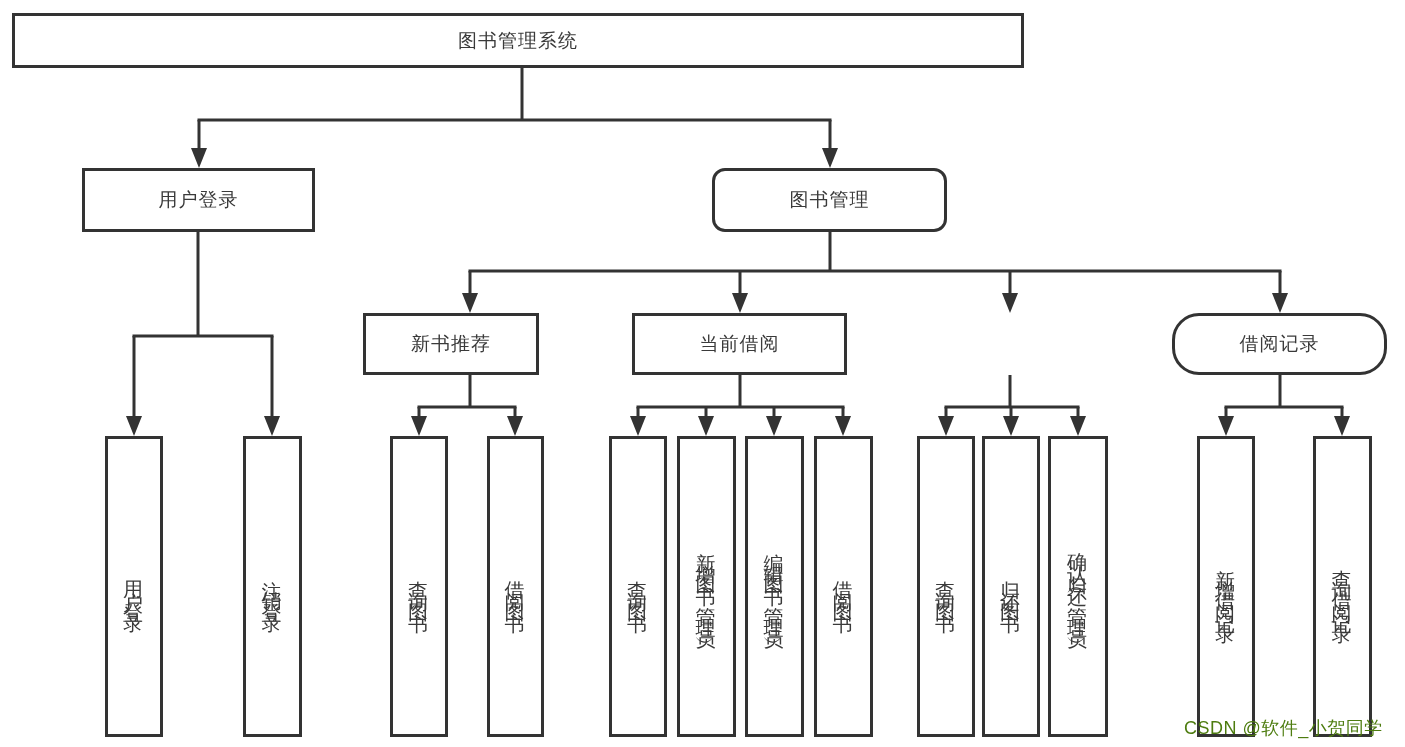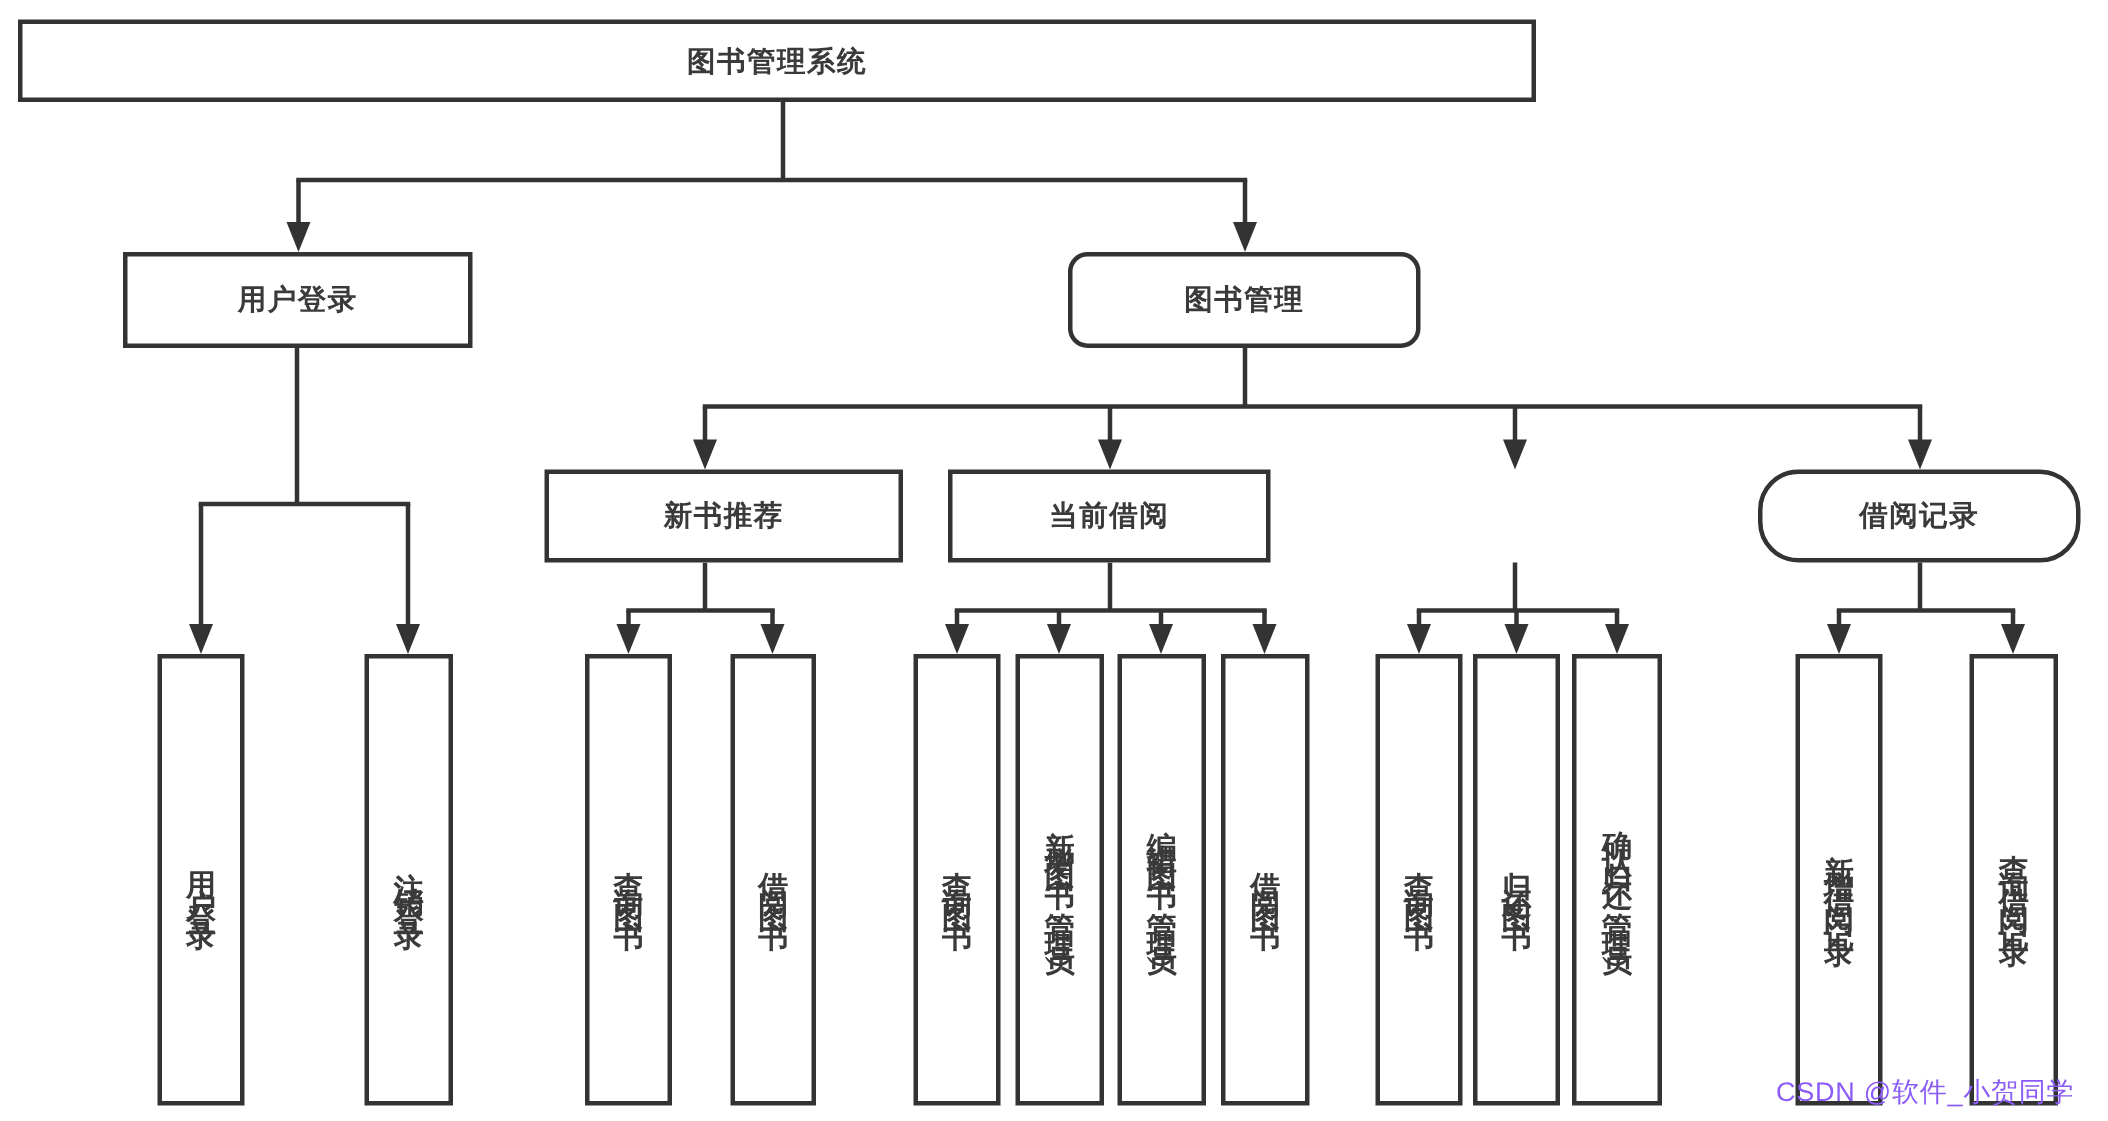--- a/index.html
+++ b/index.html
@@ -13,39 +13,38 @@
   }
   #connectors{position:absolute;left:0;top:0;width:1405px;height:747px;}
   .node{
     position:absolute;
     box-sizing:border-box;
     background:#ffffff;
     border:3px solid #333333;
     display:flex;
     align-items:center;
     justify-content:center;
-    font-weight:bold;
   }
   .hbox{font-size:19px;letter-spacing:1px;}
   .root{font-size:19px;}
   .vbox span{
     position:absolute;
     left:50%;top:50%;
     transform:translate(-50%,-50%);
     writing-mode:vertical-rl;
     text-orientation:mixed;
     white-space:nowrap;
     font-size:20px;
     letter-spacing:11px;
   }
   .watermark{
     position:absolute;
     left:1184px;top:716px;
     font-size:18px;
-    color:#8b5cf6;
+    color:#4d7c0f;
     letter-spacing:0.5px;
     white-space:nowrap;
     z-index:5;
   }
 </style>
 </head>
 <body>
 
 <div id="stage">
 
@@ -123,21 +122,21 @@
     <span>图书管理系统</span>
   </div>
 
   <div class="node hbox" style="left:82px;top:168px;width:233px;height:64px;">
     <span>用户登录</span>
   </div>
   <div class="node hbox" style="left:712px;top:168px;width:235px;height:64px;border-radius:13px;">
     <span>图书管理</span>
   </div>
 
-  <div class="node hbox" style="left:363px;top:313px;width:239px;height:62px;">
+  <div class="node hbox" style="left:363px;top:313px;width:176px;height:62px;">
     <span>新书推荐</span>
   </div>
   <div class="node hbox" style="left:632px;top:313px;width:215px;height:62px;">
     <span>当前借阅</span>
   </div>
   <div class="node hbox" style="left:1172px;top:313px;width:215px;height:62px;border-radius:27px;">
     <span>借阅记录</span>
   </div>
 
   <div class="node vbox" style="left:105px;top:436px;width:58px;height:301px;">

